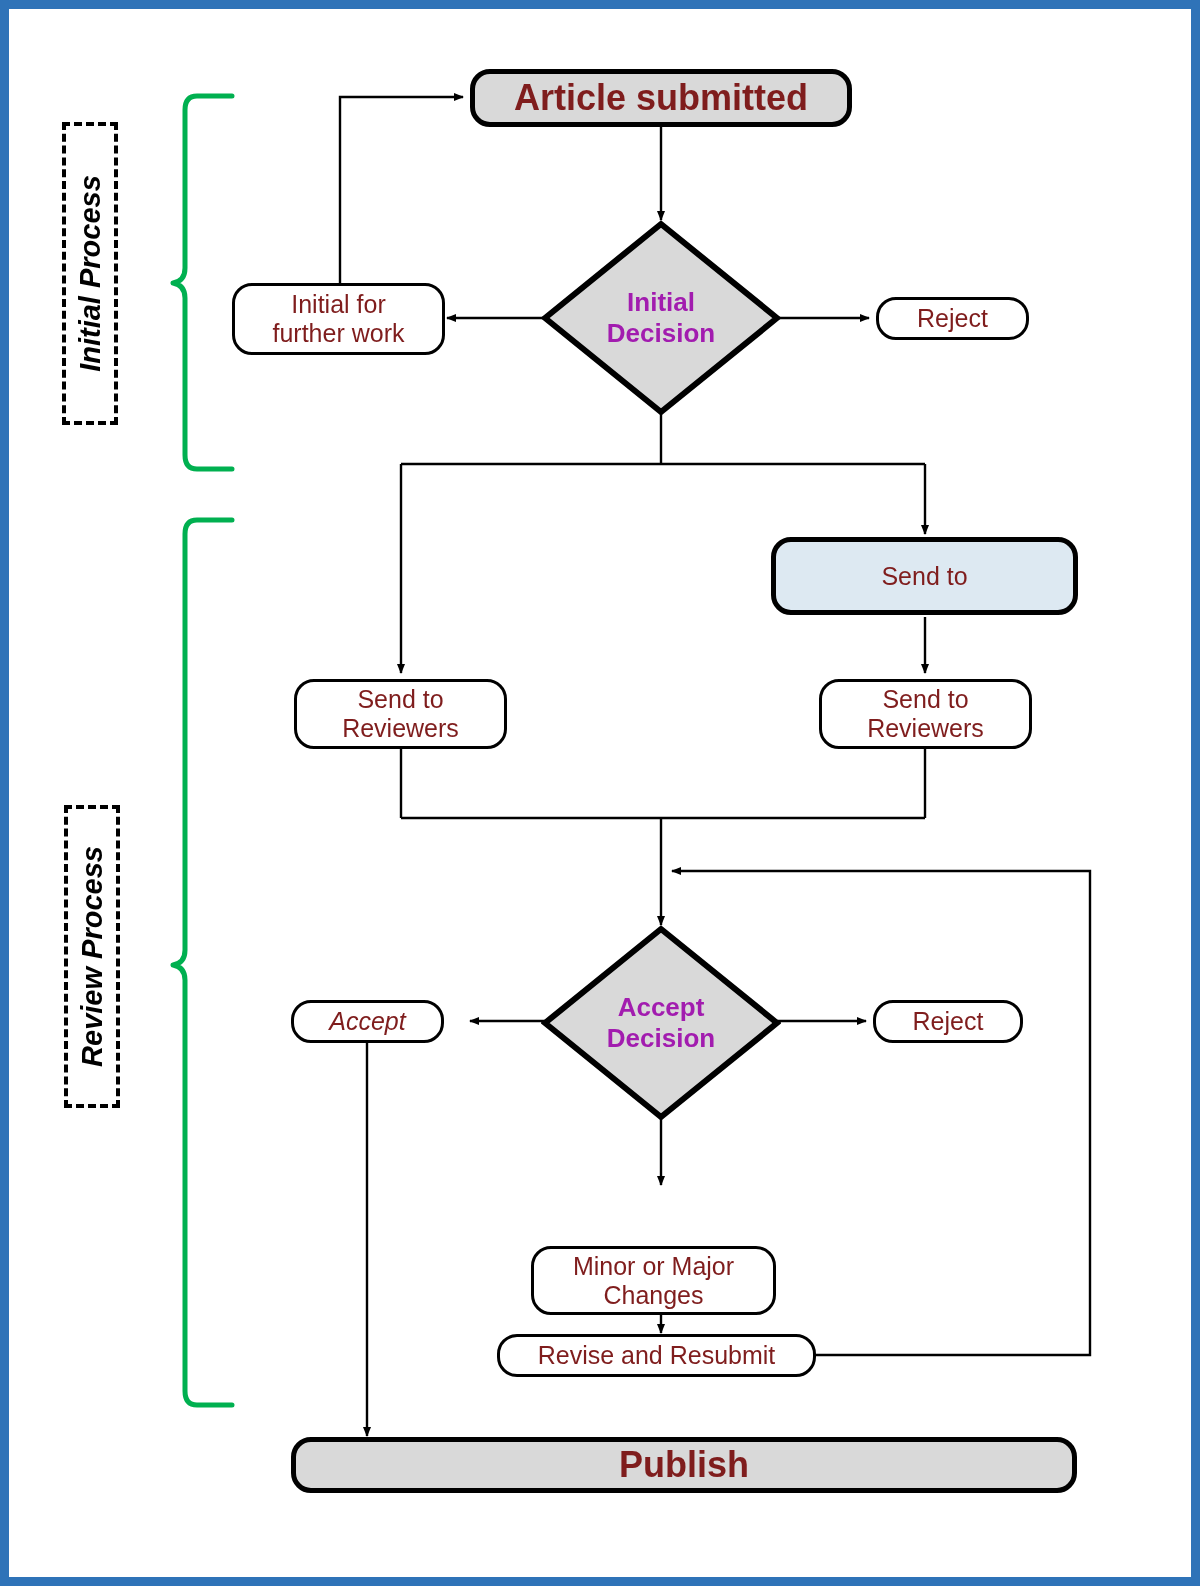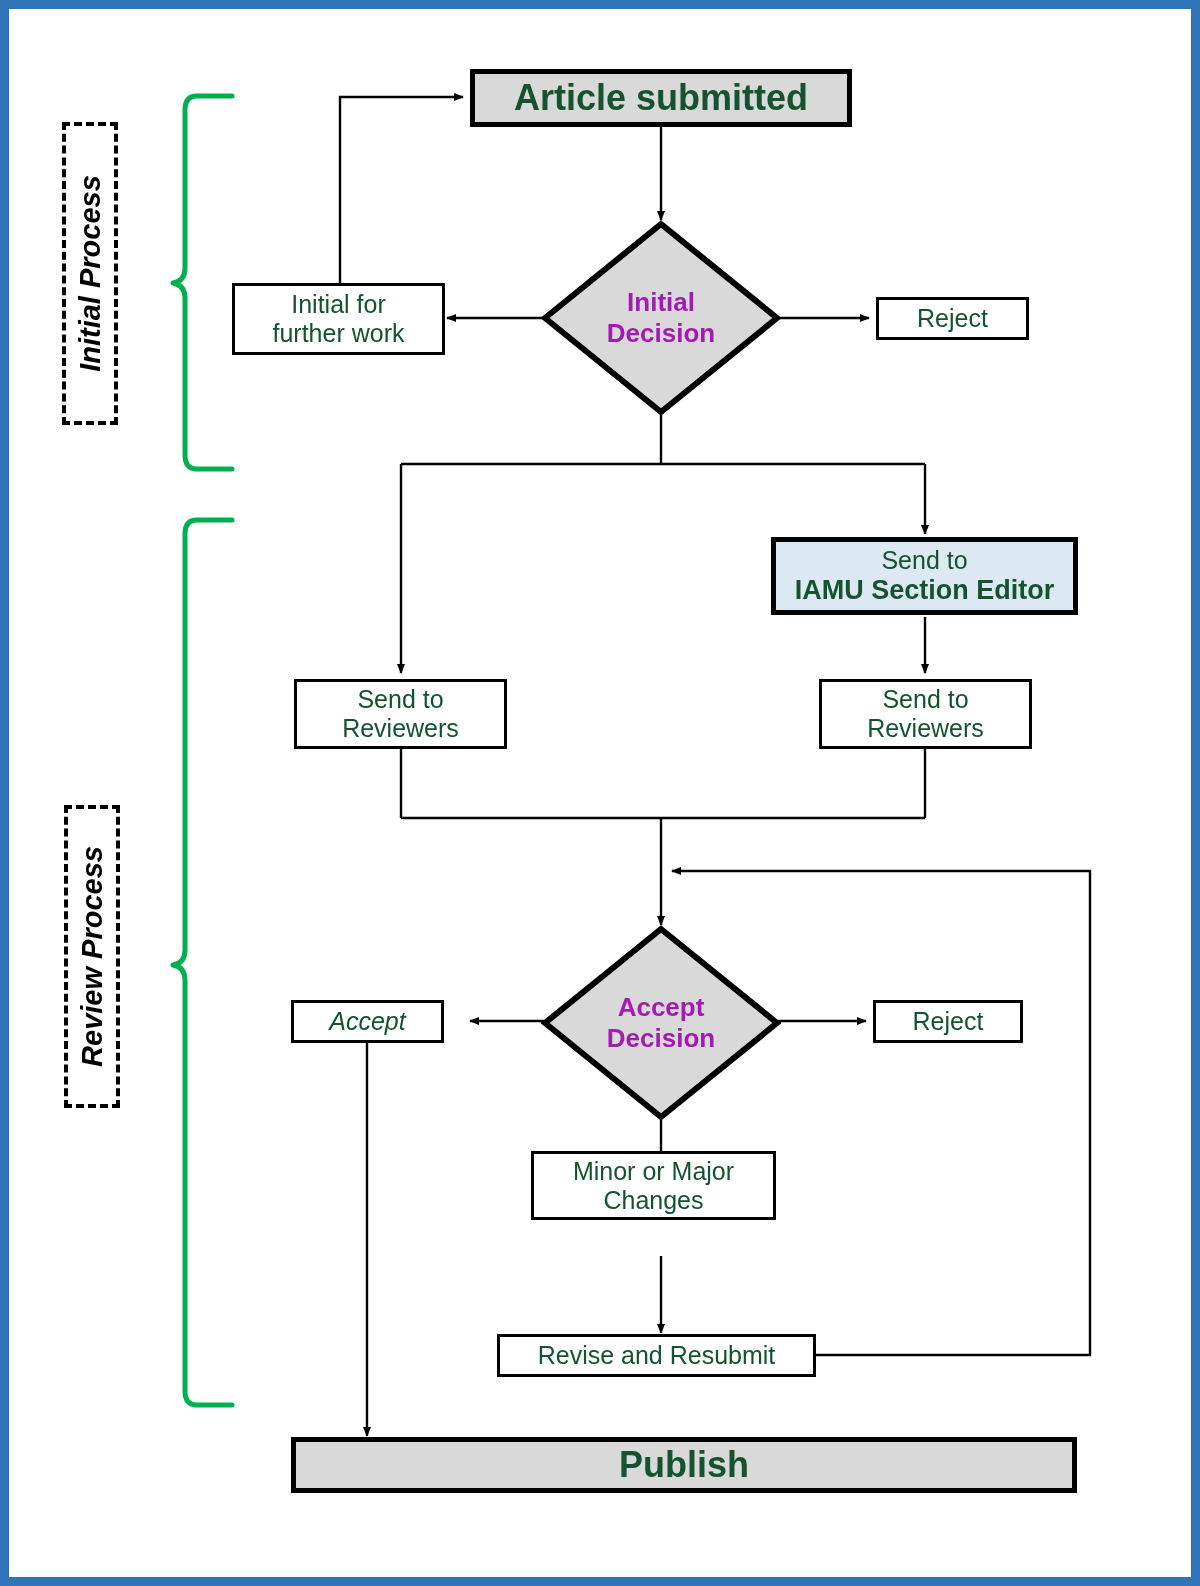--- a/index.html
+++ b/index.html
@@ -36,22 +36,23 @@
   }
 
   
   .node {
     position: absolute;
     box-sizing: border-box;
     display: flex;
     align-items: center;
     justify-content: center;
     text-align: center;
-    color: #14532d;
+    color: #7f1d1d;
     line-height: 1.15;
+    border-radius: 20px;
   }
   .node-plain {
     background: #ffffff;
     border: 3px solid #000000;
     font-size: 25px;
   }
   .node-terminal {
     background: #d9d9d9;
     border: 5px solid #000000;
     font-weight: bold;
@@ -191,21 +192,20 @@
     <span>Initial for</span>
     <span>further work</span>
   </div>
 
   <div class="node node-plain" style="left:876px; top:297px; width:153px; height:43px;">
     <span>Reject</span>
   </div>
 
   <div class="node node-highlight" style="left:771px; top:537px; width:307px; height:78px; flex-direction:column;">
     <span>Send to</span>
-    <span class="strong">IAMU Section Editor</span>
   </div>
 
   <div class="node node-plain" style="left:294px; top:679px; width:213px; height:70px; flex-direction:column;">
     <span>Send to</span>
     <span>Reviewers</span>
   </div>
 
   <div class="node node-plain" style="left:819px; top:679px; width:213px; height:70px; flex-direction:column;">
     <span>Send to</span>
     <span>Reviewers</span>
@@ -222,21 +222,21 @@
   </div>
 
   <div class="node node-plain" style="left:291px; top:1000px; width:153px; height:43px;font-style:italic;">
     <span>Accept</span>
   </div>
 
   <div class="node node-plain" style="left:873px; top:1000px; width:150px; height:43px;">
     <span>Reject</span>
   </div>
 
-  <div class="node node-plain" style="left:531px; top:1151px; width:245px; height:69px; flex-direction:column;">
+  <div class="node node-plain" style="left:531px; top:1246px; width:245px; height:69px; flex-direction:column;">
     <span>Minor or Major</span>
     <span>Changes</span>
   </div>
 
   <div class="node node-terminal" style="left:291px; top:1437px; width:786px; height:56px;">
     <span>Publish</span>
   </div>
 
   <div class="node node-plain" style="left:497px; top:1334px; width:319px; height:43px;">
     <span>Revise and Resubmit</span>

